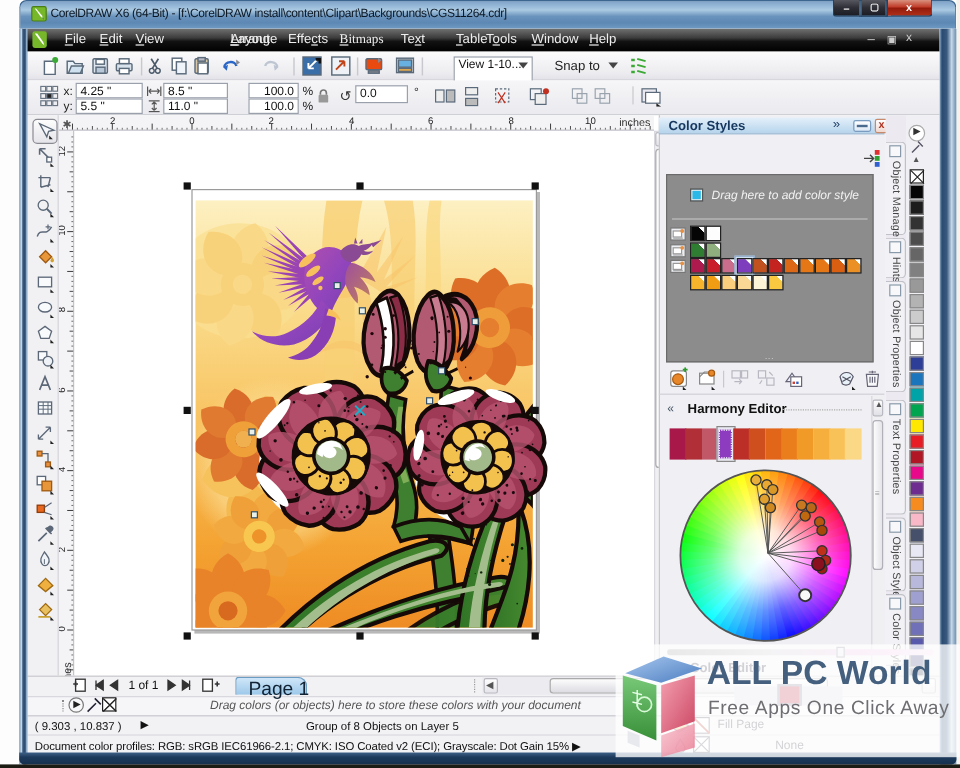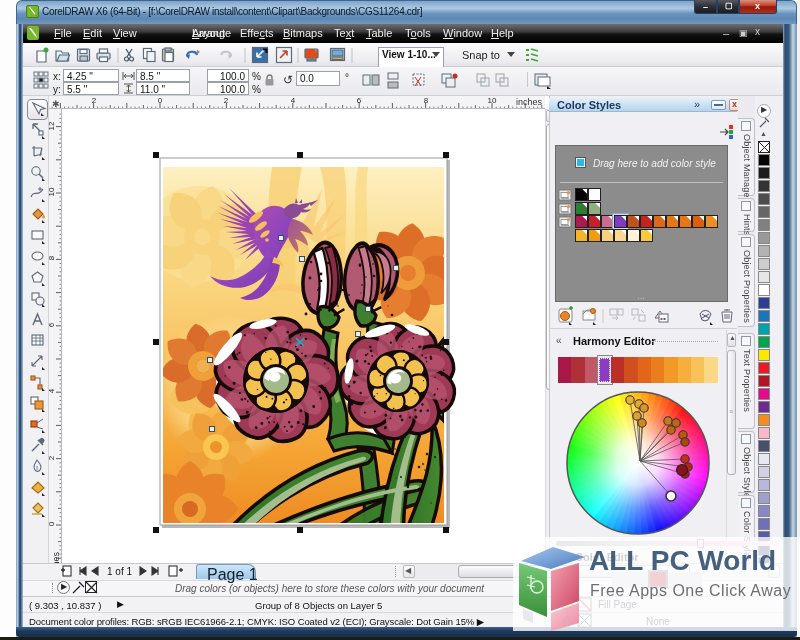--- a/index.html
+++ b/index.html
@@ -82,23 +82,23 @@
     <svg width="12" height="14" viewBox="0 0 12 14" style="left:0;top:0">
         <path d="M2 2 L8 10 L10 12 L9 9 L4 2 Z" fill="#fff"></path>
       </svg>
   </div>
   <div class="menu txt" style="left:54px;"><u>F</u>ile</div>
   <div class="menu txt" style="left:83px;"><u>E</u>dit</div>
   <div class="menu txt" style="left:113px;"><u>V</u>iew</div>
   <div class="menu txt" style="left:144px;margin-left:48px;"><u>L</u>ayout</div>
   <div class="menu txt" style="left:192px;"><u>A</u>rrange</div>
   <div class="menu txt" style="left:240px;">Effe<u>c</u>ts</div>
-  <div class="menu txt" style="left:283px;"><u>B</u>itmaps</div>
+  <div class="menu txt" style="left:283px;font-family:Liberation Serif, serif;"><u>B</u>itmaps</div>
   <div class="menu txt" style="left:334px;">Te<u>x</u>t</div>
-  <div class="menu txt" style="left:366px;"><u>T</u>able</div>
+  <div class="menu txt" style="left:380px;"><u>T</u>able</div>
   <div class="menu txt" style="left:405px;">T<u>o</u>ols</div>
   <div class="menu txt" style="left:443px;"><u>W</u>indow</div>
   <div class="menu txt" style="left:491px;"><u>H</u>elp</div>
   <div class="menu" style="left:723px;top:27px;color:#ccc;">–</div>
   <div class="menu" style="left:739px;top:28px;color:#ccc;font-size:9px;">▣</div>
   <div class="menu" style="left:755px;top:26px;color:#ccc;font-size:10px;">x</div>
 
   <div id="toolbar"></div>
   <div id="tbicons">
    <svg style="left:30px;top:45px;" width="520" height="21" viewBox="0 0 520 21" fill="none" stroke="#5a6a7a" stroke-width="1.2">
@@ -174,21 +174,21 @@
           <path d="M20 6 l4 3 -4 3 z" fill="#8a8a92" stroke="none" transform="translate(-3,-3) scale(0.7)"></path>
         </g>
 
     <g transform="translate(300,2)">
           <rect x="0.5" y="1.5" width="14" height="12" fill="#fff"></rect>
           <rect x="2" y="3" width="11" height="6" fill="#68b0e0"></rect>
           <rect x="2" y="10" width="11" height="2.5" fill="#f0b048"></rect>
         </g>
     <line x1="322" y1="3" x2="322" y2="18" stroke="#c8c8ce"></line>
    </svg>
-   <div class="ibox" style="left:378px;top:47px;width:66px;height:28px;font-size:10px;font-weight:bold;">View 1-10...</div>
+   <div class="ibox" style="left:378px;top:47px;width:66px;height:28px;font-size:10px;">View 1-10...</div>
    <div style="left:432px;top:52px;border:4px solid transparent;border-top:5px solid #444;width:0;height:0;"></div>
    <div class="txt" style="left:462px;top:49px;font-size:11px;color:#222;">Snap to</div>
    <div style="left:507px;top:52px;border:4px solid transparent;border-top:5px solid #444;width:0;height:0;"></div>
    <svg style="left:524px;top:47px;" width="16" height="16" viewBox="0 0 16 16">
         <path d="M2 3 l3 0 M2 8 l3 0 M2 13 l3 0" stroke="#3aaa35" stroke-width="2"></path>
         <path d="M7 2 l7 2 M7 7 l7 2 M7 12 l7 2" stroke="#3aaa35" stroke-width="1.6"></path>
       </svg>
   </div>
 
   <div id="propbar"></div>

